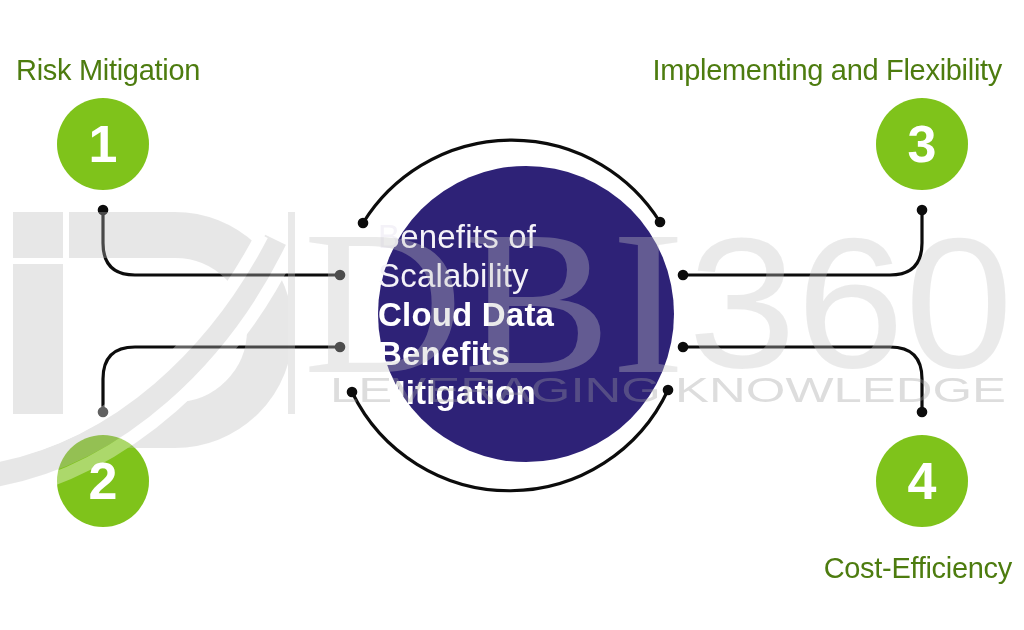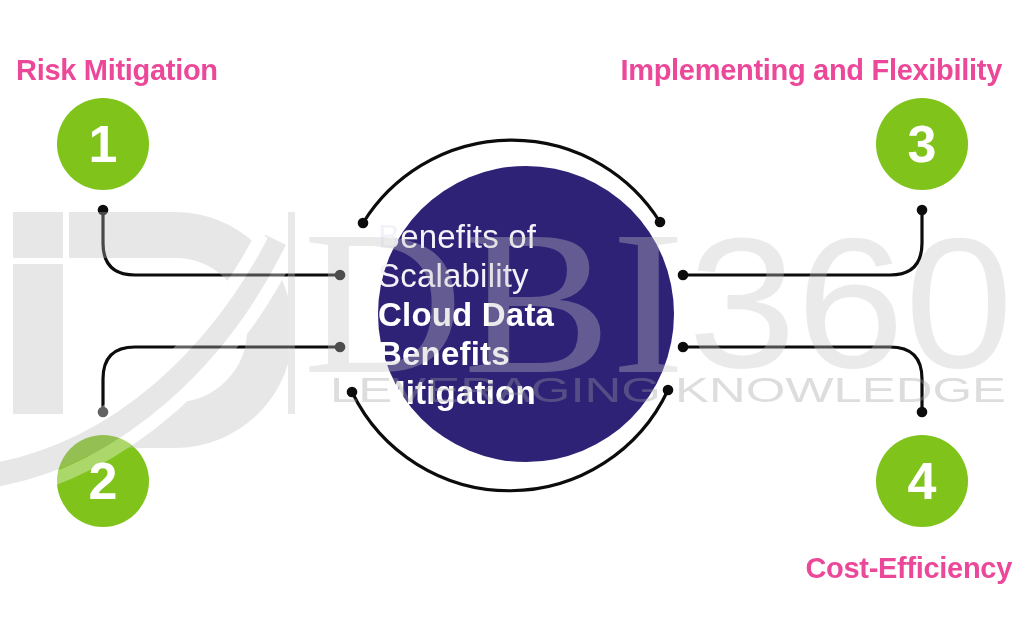--- a/index.html
+++ b/index.html
@@ -16,21 +16,21 @@
   .center-circle .bld{color:#ffffff;font-weight:700;letter-spacing:0.2px;}
   
   .num-circle{position:absolute;width:92px;height:92px;border-radius:50%;background:#7fc31b;
       display:flex;align-items:center;justify-content:center;color:#ffffff;
       font-size:52px;font-weight:700;z-index:3;}
   .pos-c1{left:57px;top:98px;}
   .pos-c2{left:57px;top:435px;}
   .pos-c3{left:876px;top:98px;}
   .pos-c4{left:876px;top:435px;}
   
-  .benefit-label{position:absolute;font-size:29px;font-weight:700;color:#ec4899;
+  .benefit-label{position:absolute;font-size:29px;font-weight:400;color:#4d7c0f;
       letter-spacing:-0.3px;white-space:nowrap;z-index:3;}
   .pos-l1{left:16px;top:54px;}
   .pos-l2{left:21px;top:552px;}
   .pos-l3{right:22px;top:54px;text-align:right;}
   .pos-l4{right:12px;top:552px;text-align:center;}
   
   .watermark{position:absolute;left:0;top:0;width:1024px;height:630px;z-index:6;
       opacity:0.35;pointer-events:none;}
 </style>
 </head>

